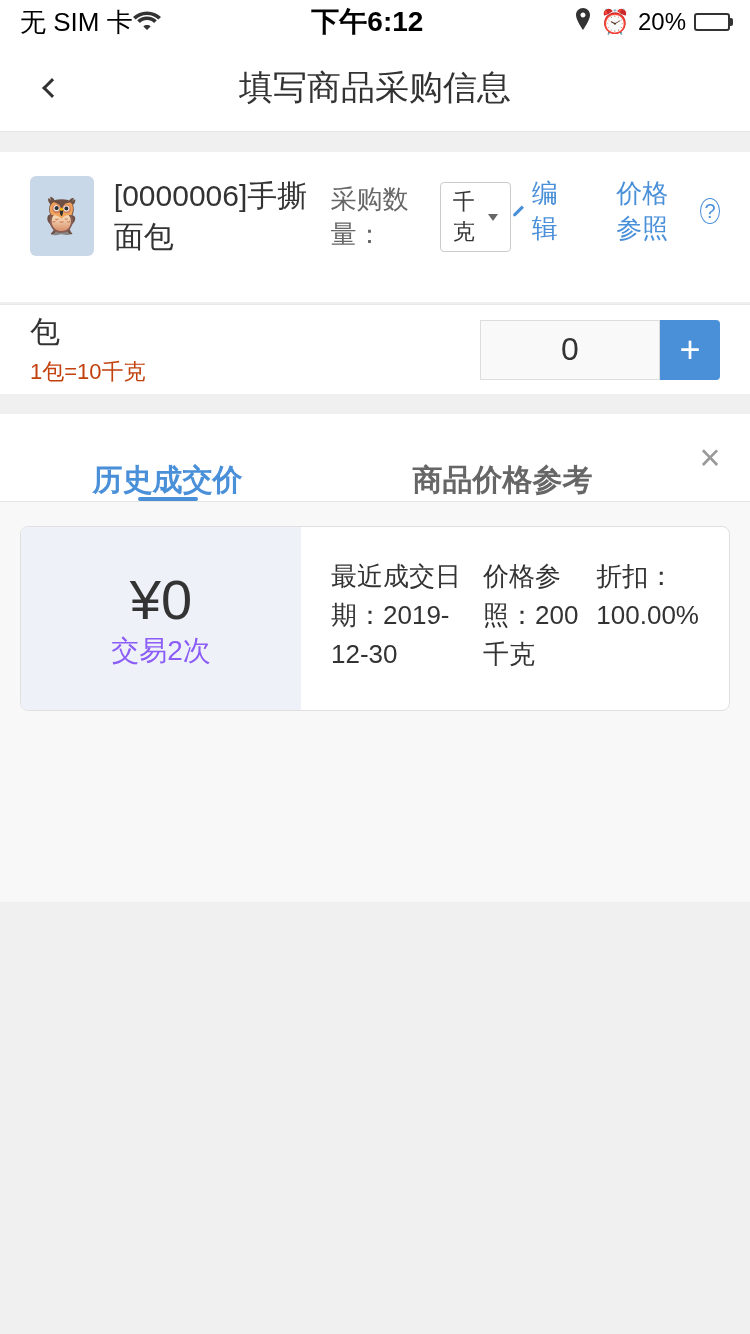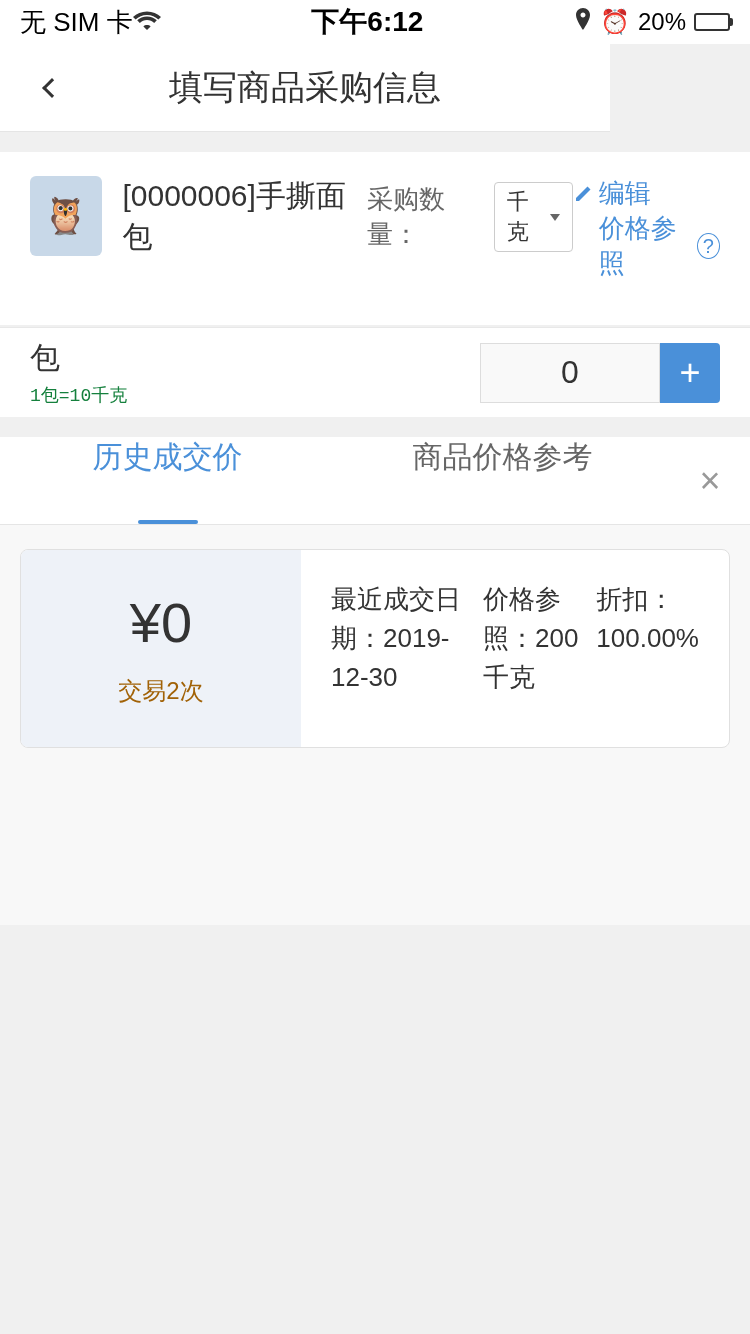--- a/index.html
+++ b/index.html
@@ -64,21 +64,21 @@
     }
     .battery-fill {
       width: 20%;
       height: 100%;
       background: #ff3b30;
       border-radius: 1px;
     }
 
     
     .nav-bar {
-      width: 610px;
+      width: 750px;
       height: 88px;
       background: #fff;
       display: flex;
       align-items: center;
       padding: 0 30px;
       border-bottom: 1px solid #e5e5e5;
       position: relative;
     }
     .nav-back {
       width: 44px;
@@ -213,23 +213,22 @@
       display: flex;
       flex-direction: column;
       gap: 4px;
     }
     .quantity-unit-label {
       font-size: 30px;
       color: #333;
       font-weight: 500;
     }
     .quantity-conversion {
-      font-size: 18px;
-      color: #15803d;
-      font-family: Liberation Mono, monospace;
+      font-size: 22px;
+      color: #c2410c;
     }
     .quantity-input-group {
       margin-left: auto;
       display: flex;
       align-items: center;
       gap: 0;
     }
     .quantity-input-box {
       width: 180px;
       height: 60px;
@@ -269,25 +268,26 @@
       height: 88px;
       border-bottom: 1px solid #e5e5e5;
       padding: 0 0 0 0;
       position: relative;
     }
     .tab-item {
       flex: 1;
       display: flex;
       flex-direction: column;
       align-items: center;
-      justify-content: flex-start;
+      justify-content: flex-end;
       height: 100%;
       font-size: 30px;
       cursor: pointer;
       position: relative;
+      font-weight: bold;
     }
     .tab-item.active {
       color: #4a90d9;
     }
     .tab-item.inactive {
       color: #666;
     }
     .tab-underline {
       position: absolute;
       bottom: 0;
@@ -334,23 +334,23 @@
       align-items: center;
       justify-content: center;
       padding: 40px 20px;
     }
     .price-amount {
       font-size: 56px;
       color: #333;
       font-weight: 300;
     }
     .price-trade-count {
-      font-size: 24px;
-      color: #a16207;
-      margin-top: 20px;
+      font-size: 28px;
+      color: #8b5cf6;
+      margin-top: 0;
     }
     .price-card-right {
       flex: 1;
       padding: 30px 30px;
       display: flex;
       flex-direction: row;
       gap: 16px;
       justify-content: center;
     }
     .price-detail-row {
@@ -405,21 +405,21 @@
         <div class="product-name">[0000006]手撕面包</div>
         <div class="product-unit-row">
           <span>采购数量：</span>
           <div class="unit-selector">
             <span>千克</span>
             <div class="unit-dropdown-arrow"></div>
           </div>
         </div>
       </div>
     </div>
-    <div style="display:flex;flex-direction:column;align-items:flex-start;">
+    <div style="display:flex;align-items:center;gap:20px;">
       <div class="product-edit-btn">
         <svg class="edit-icon-small" viewBox="0 0 20 20" fill="#4a90d9">
           <path d="M14.5 2.5l3 3L6 17H3v-3L14.5 2.5z"></path>
         </svg>
         <span>编辑</span>
       </div>
       <div class="price-ref-btn">
         <span>价格参照</span>
         <div class="question-icon">?</div>
       </div>

